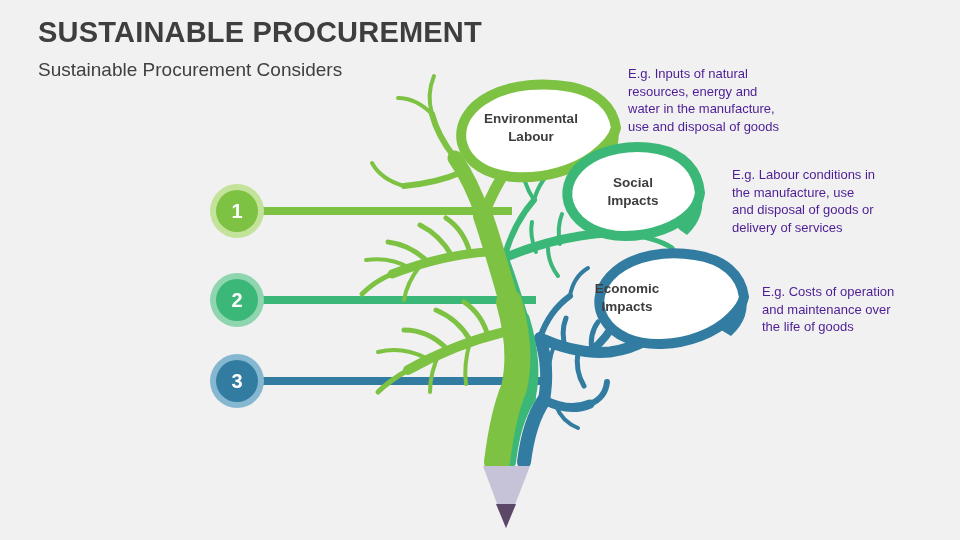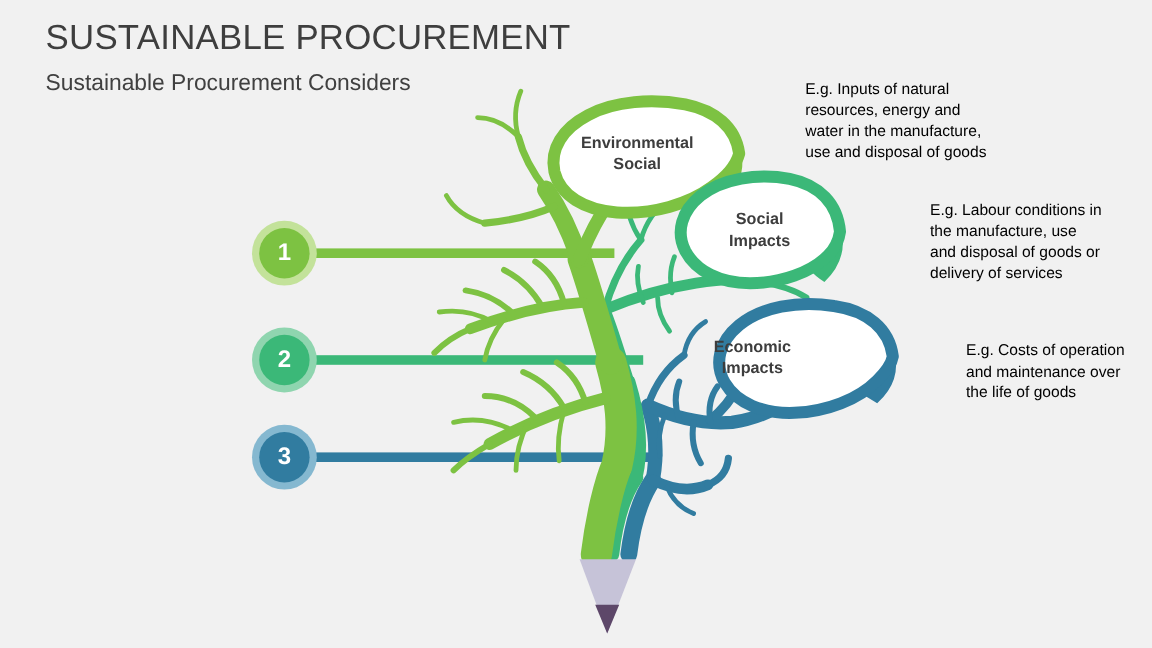--- a/index.html
+++ b/index.html
@@ -2,28 +2,28 @@
 <html><head>
 <meta charset="utf-8">
 <style>
   html,body{margin:0;padding:0;background:#e8e8e8;}
   .stage{
     position:relative;width:960px;height:540px;background:#F1F1F1;
     overflow:hidden;font-family:"Liberation Sans",sans-serif;
   }
   .abs{position:absolute;}
   .page-title{
-    left:38px;top:16px;font-size:29px;font-weight:normal;color:#3E3E3E;
+    left:38px;top:16px;font-size:29px;font-weight:bold;color:#3E3E3E;
     letter-spacing:0.2px;
   }
   .page-subtitle{
     left:38px;top:59px;font-size:19px;color:#404040;
   }
   .desc{
-    font-size:13px;line-height:17.5px;color:#000000;white-space:pre-line;margin-left:43px;
+    font-size:13px;line-height:17.5px;color:#4c1d95;white-space:pre-line;
   }
   .leaf-label{
     font-size:13.5px;line-height:18px;font-weight:bold;color:#3D3D3D;
     text-align:center;white-space:pre-line;
   }
   .num-circle-outer{
     width:54px;height:54px;border-radius:50%;
     display:flex;align-items:center;justify-content:center;
   }
   .num-circle-inner{
@@ -126,21 +126,21 @@
       <path class="tip-e" d="M 674,224 Q 695,212 701,191 Q 707,216 687,235 Q 679,230 674,224 Z"></path>
       <path class="leaf leaf-e" d="M 700,193 C 698,170 683,154 658,149 C 631,144 602,149 584,163 C 568,176 563,193 571,209 C 580,226 600,236 625,236 C 651,236 676,227 690,213 C 696,207 699,200 700,193 Z"></path>
     </g>
     <g>
       <path class="tip-t" d="M 716,326 Q 738,312 745,292 Q 752,317 731,336 Q 722,331 716,326 Z"></path>
       <path class="leaf leaf-t" d="M 744,297 C 741,274 723,259 695,255 C 665,250 634,256 616,271 C 599,285 595,303 604,319 C 614,336 636,345 662,344 C 689,343 715,333 731,317 C 739,309 743,303 744,297 Z"></path>
     </g>
   </svg>
 
   <div class="abs leaf-label" style="left:461px;top:110px;width:140px;">Environmental
-Social</div>
+Labour</div>
   <div class="abs leaf-label" style="left:570px;top:174px;width:126px;text-align:center;">Social
 Impacts</div>
   <div class="abs leaf-label" style="left:560px;top:280px;width:134px;">Economic
 Impacts</div>
 
   <div class="abs desc" style="left:628px;top:65px;width:180px;">E.g. Inputs of natural
 resources, energy and
 water in the manufacture,
 use and disposal of goods</div>
   <div class="abs desc" style="left:762px;top:283px;width:170px;">E.g. Costs of operation

